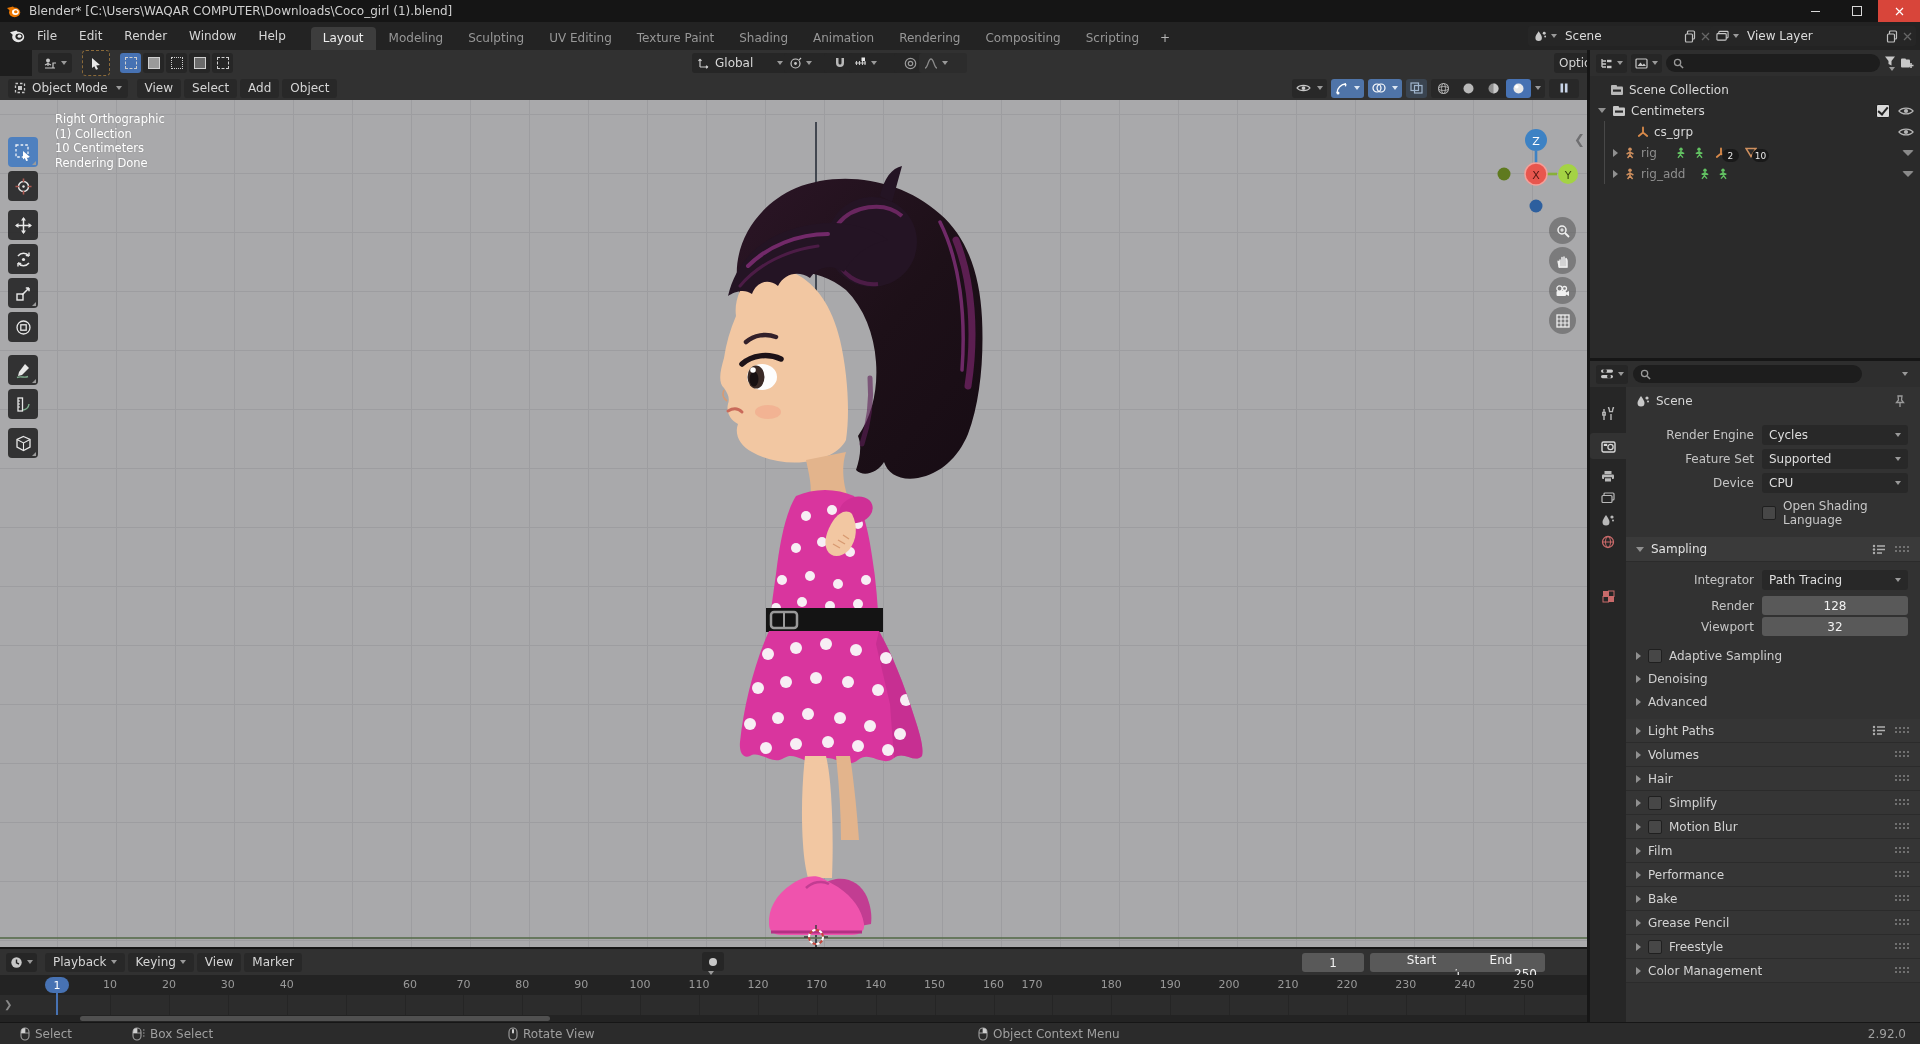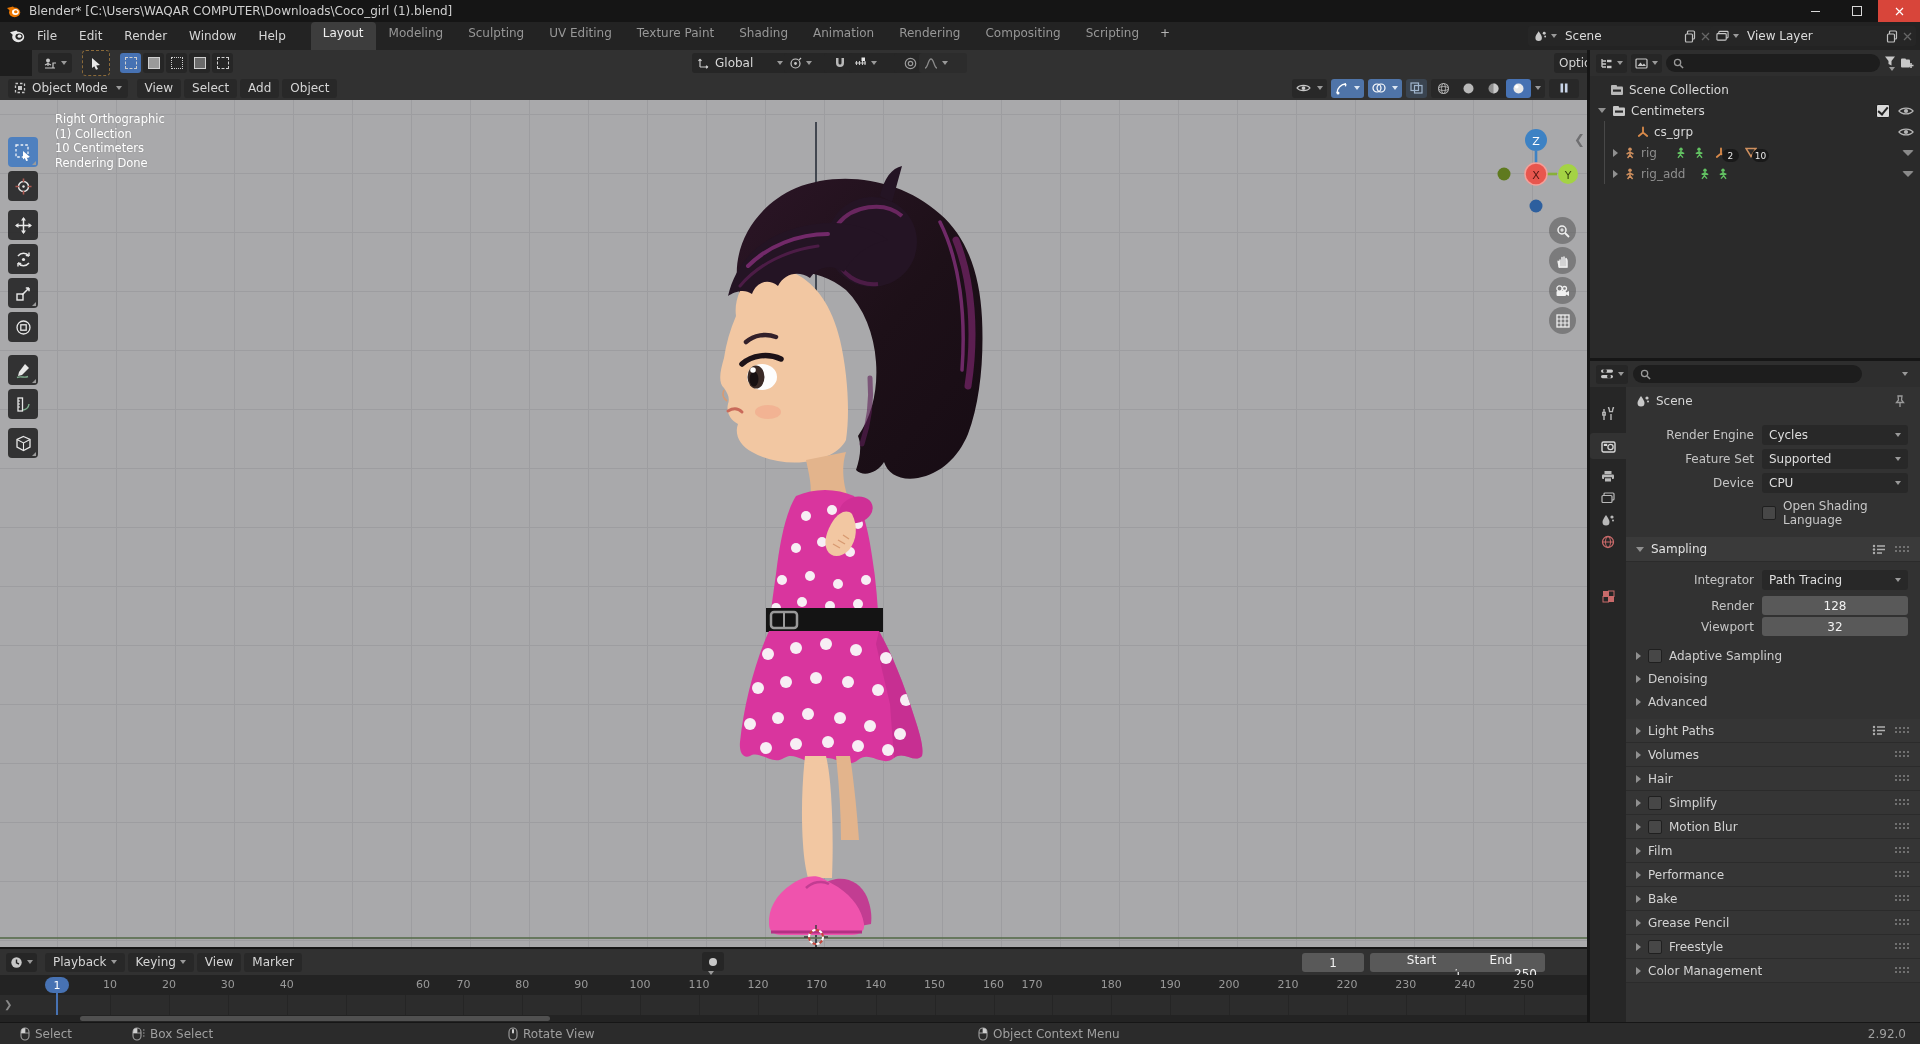--- a/index.html
+++ b/index.html
@@ -33,21 +33,21 @@
   .titlebar .title{color:#cfcfcf;font-size:12px;margin-left:8px;}
   .wincontrols{margin-left:auto;display:flex;height:22px;}
   .winbtn{width:42px;height:22px;display:flex;align-items:center;justify-content:center;}
   .winbtn.close{background:#d8453a;}
   .glyph-min{width:9px;height:1px;background:#d8d8d8;}
   .glyph-max{width:8px;height:8px;border:1px solid #d8d8d8;}
 
   
   .topbar{position:absolute;left:0;top:22px;width:1920px;height:28px;background:#232323;display:flex;align-items:center;}
   .menu-item{padding:0 11px;height:28px;display:flex;align-items:center;color:#d6d6d6;}
-  .tabs{display:flex;height:28px;margin-left:14px;}
+  .tabs{display:flex;height:28px;align-items:flex-end;margin-left:14px;}
   .tab{padding:4px 12px 5px;color:#979797;border-radius:4px 4px 0 0;margin-right:1px;}
   .tab.active{background:#3d3d3d;color:#efefef;}
   .tab.plus{color:#b5b5b5;padding:4px 8px 5px;}
   .idwidget{background:#262626;border-radius:3px;height:20px;display:flex;align-items:center;padding:0 4px 0 6px;}
   .idwidget .name{padding:0 8px;color:#dcdcdc;}
 
   
   .toolsettings{position:absolute;left:0;top:50px;width:1587px;height:26px;background:#313131;display:flex;align-items:center;margin-left:32px;}
   .ts-btn{background:#262626;border-radius:3px;height:20px;display:flex;align-items:center;padding:0 5px;margin-right:4px;}
   .modebtns{display:flex;gap:2px;margin-left:10px;}
@@ -1024,21 +1024,21 @@
       </div>
     </div>
 
     <div class="tl-ruler">
       <div class="curframe">1</div>
     <span class="tick" style="left: 110.01px;">10</span>
         <span class="tick" style="left: 168.91px;">20</span>
         <span class="tick" style="left: 227.81px;">30</span>
         <span class="tick" style="left: 286.71px;">40</span>
         <span class="tick" style="left: 354px; margin-top: 40px;">50</span>
-        <span class="tick" style="left: 413px; padding-left: 20px;">60</span>
+        <span class="tick" style="left: 400px; padding-left: 20px;">60</span>
         <span class="tick" style="left: 463.41px;">70</span>
         <span class="tick" style="left: 522.31px;">80</span>
         <span class="tick" style="left: 581.21px;">90</span>
         <span class="tick" style="left: 640.11px;">100</span>
         <span class="tick" style="left: 699.01px;">110</span>
         <span class="tick" style="left: 757.91px;">120</span>
         <span class="tick" style="left: 816.81px;">170</span>
         <span class="tick" style="left: 875.71px;">140</span>
         <span class="tick" style="left: 934.61px;">150</span>
         <span class="tick" style="left: 993.51px;">160</span>

